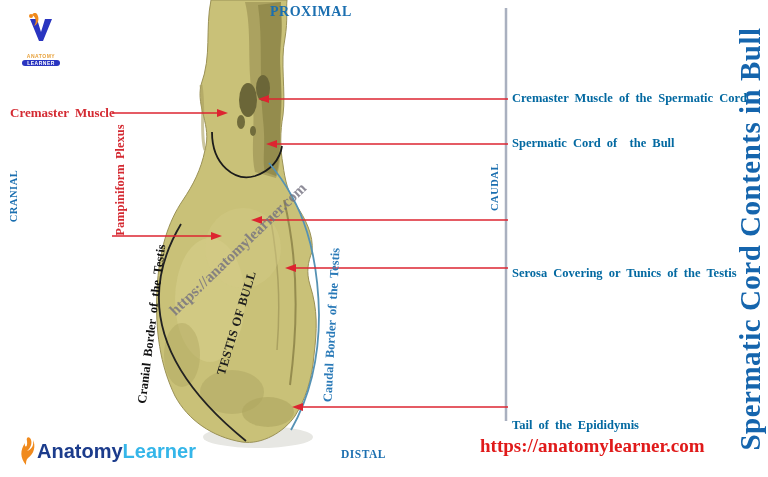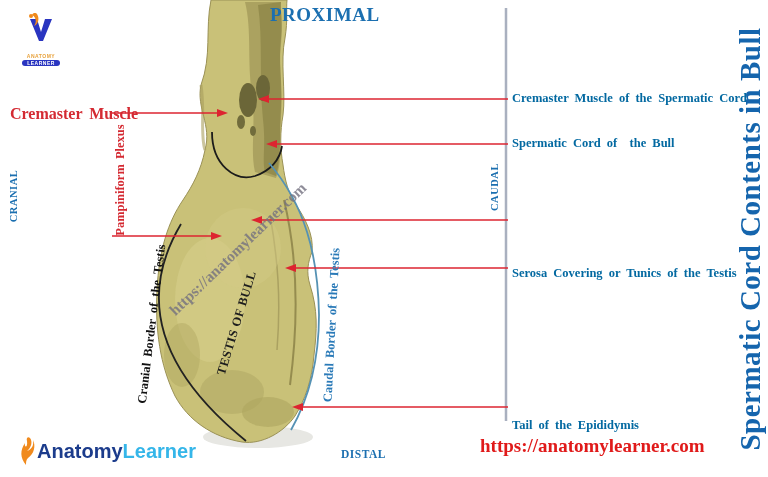--- a/index.html
+++ b/index.html
@@ -86,31 +86,31 @@
       <polygon points="285,268 296,264 296,272"></polygon>
       <polygon points="292,407 303,403 303,411"></polygon>
       <polygon points="228,113 217,109 217,117"></polygon>
       <polygon points="222,236 211,232 211,240"></polygon>
     </g>
   </svg>
 
   <div class="abs rot" style="left:238px;top:249px;transform:translate(-50%,-50%) rotate(-44deg);
        font-size:15.5px;font-weight:bold;color:rgba(115,112,128,0.8);font-family:'Liberation Serif',serif;">https://anatomylearner.com</div>
 
-  <div class="abs ser blue nw" style="left:270px;top:4px;font-size:19px;letter-spacing:.5px;">PROXIMAL</div>
+  <div class="abs ser blue nw" style="left:270px;top:4px;font-size:14px;letter-spacing:.5px;">PROXIMAL</div>
   <div class="abs ser blue nw" style="left:341px;top:448px;font-size:11.5px;letter-spacing:.5px;">DISTAL</div>
   <div class="abs ser blue rot" style="left:13px;top:196px;transform:translate(-50%,-50%) rotate(-90deg);font-size:10.5px;letter-spacing:.5px;">CRANIAL</div>
   <div class="abs ser blue rot" style="left:494px;top:187px;transform:translate(-50%,-50%) rotate(-90deg);font-size:10.5px;letter-spacing:.5px;">CAUDAL</div>
 
   <div class="rlabel" style="top:91px;">Cremaster Muscle of the Spermatic Cord</div>
   <div class="rlabel" style="top:136px;">Spermatic Cord of  the Bull</div>
   <div class="rlabel" style="top:260px;margin-top:6px;">Serosa Covering or Tunics of the Testis</div>
   <div class="rlabel" style="top:418px;">Tail of the Epididymis</div>
 
-  <div class="abs ser red nw" style="left:10px;top:105px;font-size:16px;word-spacing:3px;">Cremaster Muscle</div>
+  <div class="abs ser red nw" style="left:10px;top:105px;font-size:13px;word-spacing:3px;">Cremaster Muscle</div>
   <div class="abs ser red rot" style="left:120px;top:180px;transform:translate(-50%,-50%) rotate(-90deg);font-size:12.5px;word-spacing:2px;">Pampiniform Plexus</div>
   <div class="abs ser rot" style="left:152px;top:324px;transform:translate(-50%,-50%) rotate(-83deg);font-size:12.5px;color:#111;word-spacing:3px;">Cranial Border of the Testis</div>
 
   <div class="abs ser rot" style="left:237px;top:323px;transform:translate(-50%,-50%) rotate(-73deg);font-size:12.5px;color:#1d1d1d;letter-spacing:.5px;">TESTIS OF BULL</div>
   <div class="abs ser rot" style="left:332px;top:325px;transform:translate(-50%,-50%) rotate(-87deg);font-size:12.5px;color:#2a7ab8;word-spacing:2px;">Caudal Border of the Testis</div>
 
   <div class="abs ser rot" style="left:750px;top:239px;transform:translate(-50%,-50%) rotate(-90deg);
        font-size:29px;color:#1565ad;letter-spacing:.5px;">Spermatic Cord Contents in Bull</div>
 
   <div class="abs" style="left:22px;top:13px;width:38px;height:50px;">

